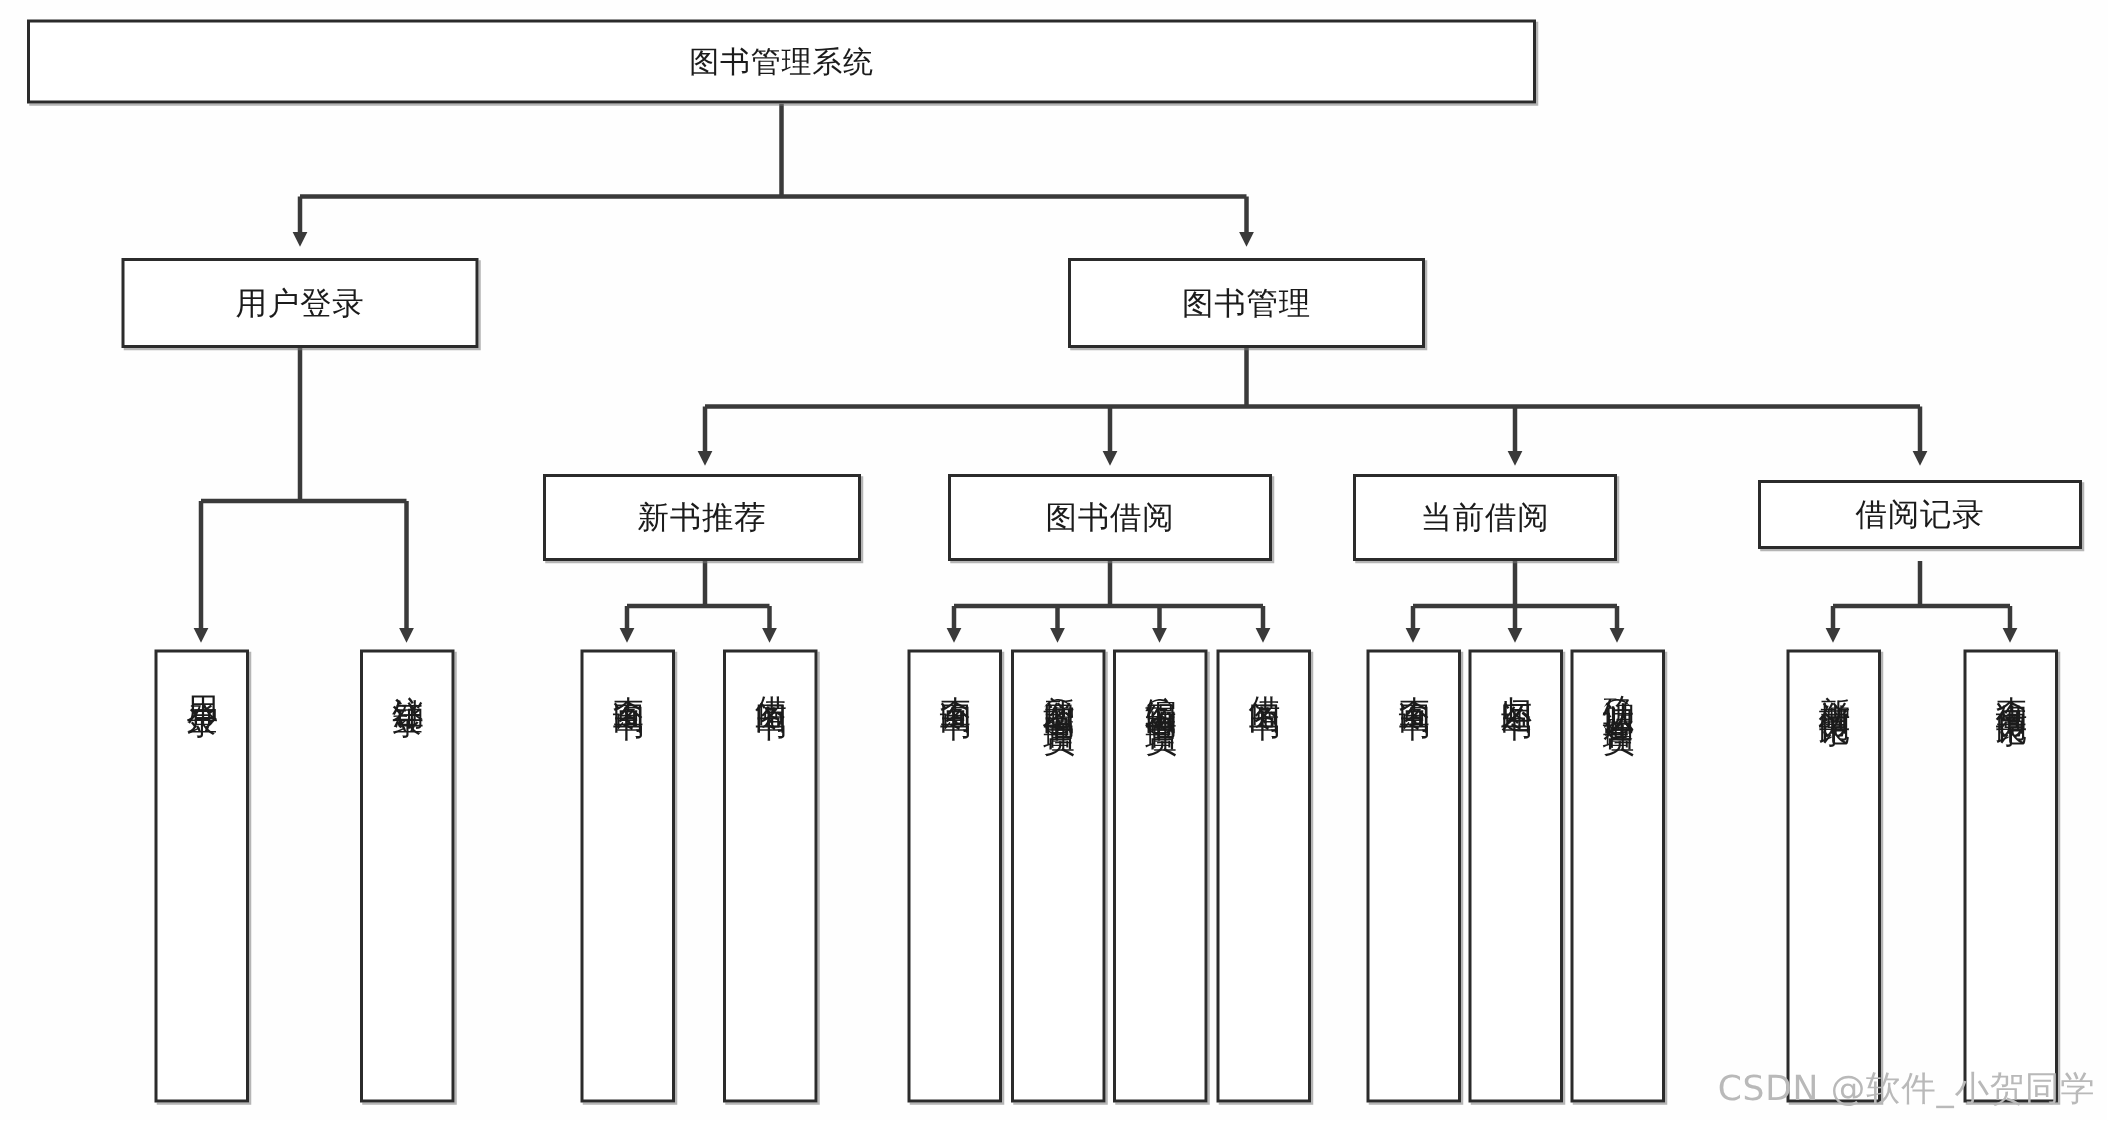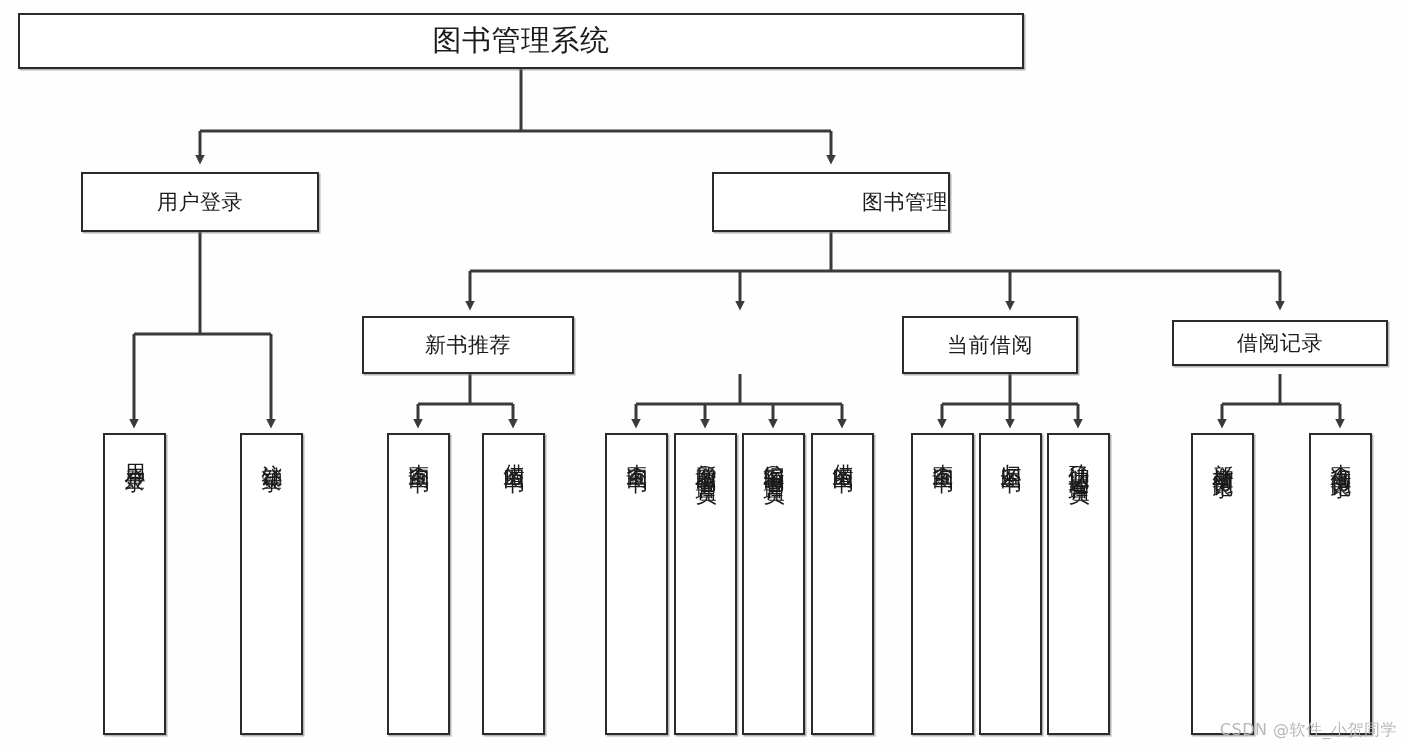--- a/index.html
+++ b/index.html
@@ -39,38 +39,38 @@
     z-index: 3;
   }
   .node .label {
     font-size: 21px;
     line-height: 1.15;
     letter-spacing: 0.5px;
     color: #1b1b1b;
     text-align: center;
     white-space: nowrap;
   }
-  .node.root .label { font-size: 29px; }
+  .node.root .label { font-size: 20px; }
   .node.leaf {
     align-items: flex-start;
     padding-top: 12px;
   }
   .node.leaf .label {
     writing-mode: vertical-rl;
     text-orientation: upright;
     font-size: 21px;
     letter-spacing: 3px;
     line-height: 1;
     white-space: nowrap;
   }
   .watermark {
     position: absolute;
     right: 8px;
     bottom: 6px;
-    font-size: 16px;
+    font-size: 23px;
     color: #b9b9b9;
     letter-spacing: 0.5px;
     z-index: 8;
     white-space: nowrap;
   }
 </style>
 </head>
 <body>
 
 <div id="canvas">
@@ -127,28 +127,31 @@
   </svg>
 
   <div class="node root" style="left:18px; top:13px; width:1006px; height:56px;">
     <span class="label">图书管理系统</span>
   </div>
 
   <div class="node" style="left:81px; top:172px; width:238px; height:60px;">
     <span class="label">用户登录</span>
   </div>
 
-  <div class="node" style="left:712px; top:172px; width:238px; height:60px;justify-content:flex-end;">
+  <div class="node" style="left:712px; top:172px; width:238px; height:60px;">
     <span class="label">图书管理</span>
   </div>
 
   <div class="node" style="left:362px; top:316px; width:212px; height:58px;">
     <span class="label">新书推荐</span>
   </div>
 
+  <div class="node" style="left:632px; top:316px; width:216px; height:58px;">
+    <span class="label">图书借阅</span>
+  </div>
 
   <div class="node" style="left:902px; top:316px; width:176px; height:58px;">
     <span class="label">当前借阅</span>
   </div>
 
   <div class="node" style="left:1172px; top:320px; width:216px; height:46px;">
     <span class="label">借阅记录</span>
   </div>
 
   <div class="node leaf" style="left:103px; top:433px; width:63px; height:302px;">

